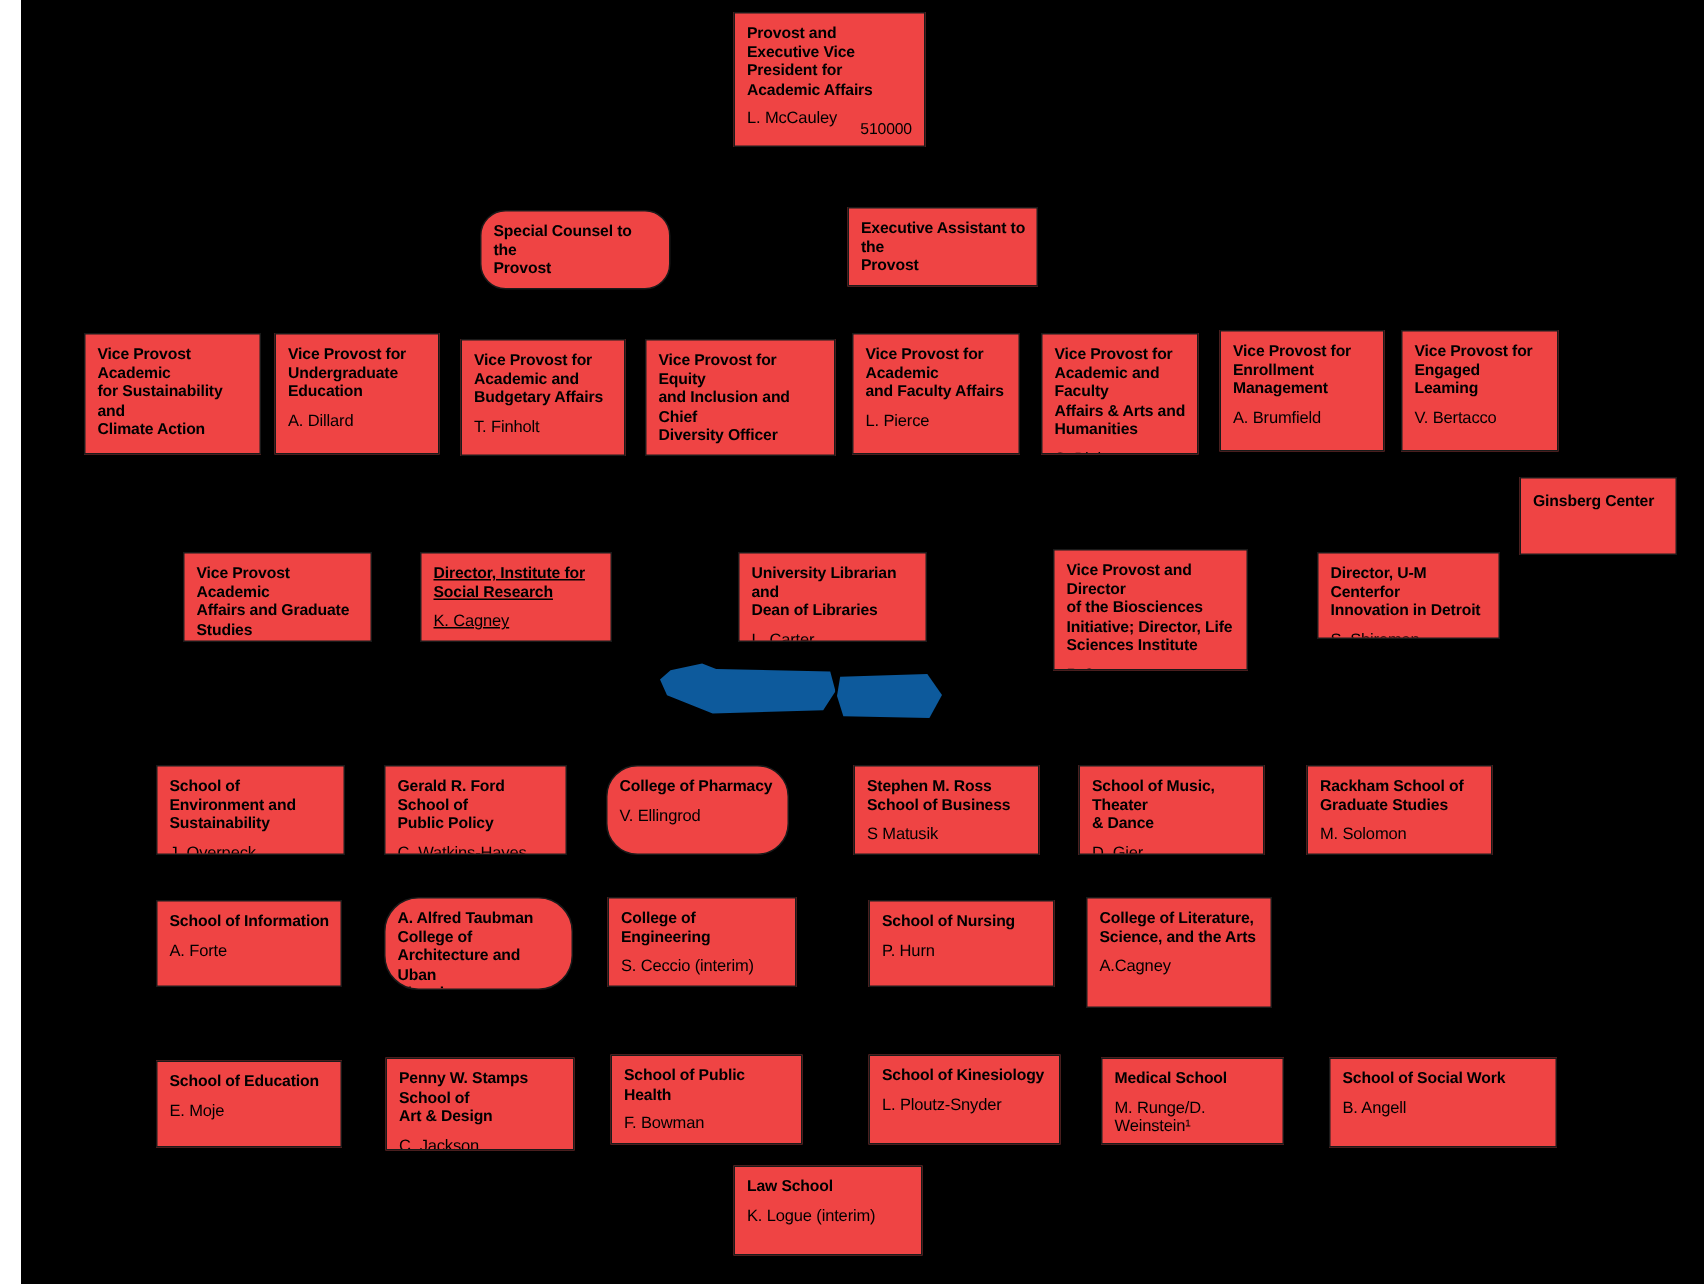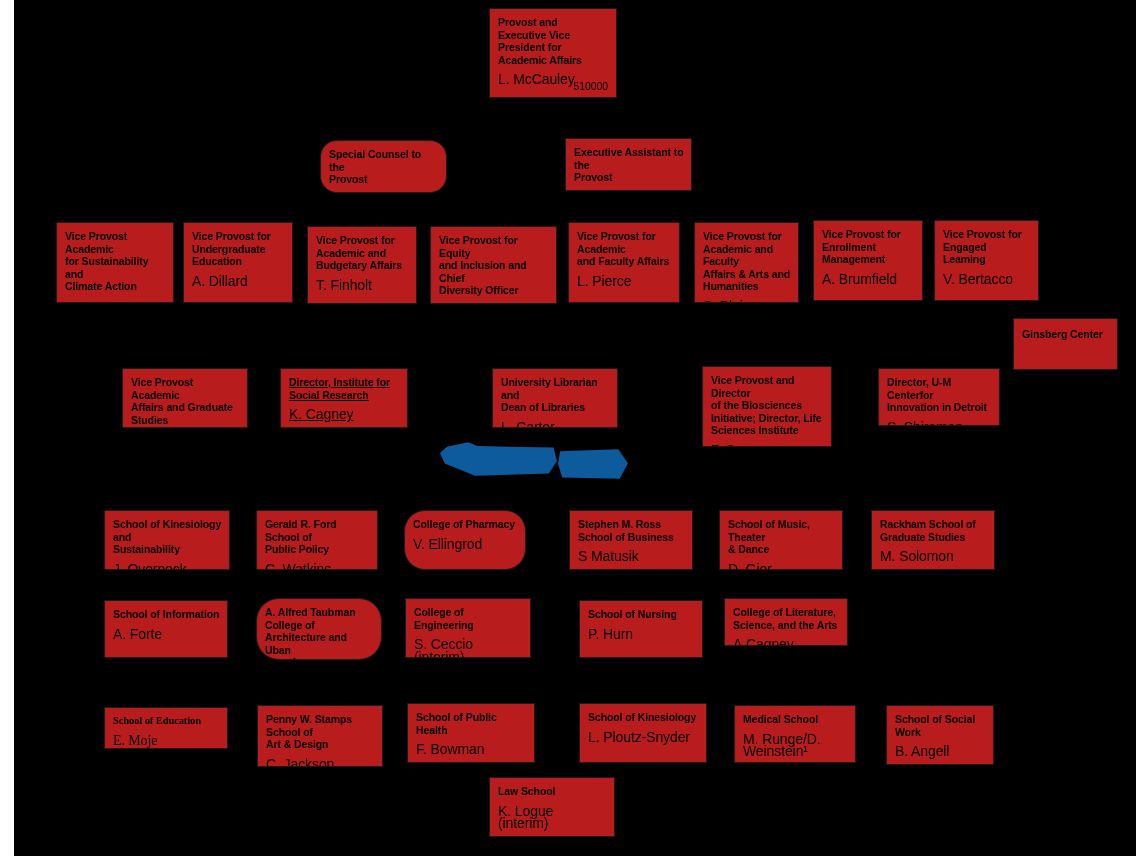--- a/index.html
+++ b/index.html
@@ -18,36 +18,36 @@
   #backdrop {
     position: absolute;
     left: 14px;
     top: 0;
     width: 1122px;
     height: 856px;
     background: #000000;
   }
   .node {
     position: absolute;
-    background: #b91c1c;
+    background: #ef4444;
     border: 1px solid #1a1a1a;
     box-sizing: border-box;
     padding: 7px 7px 4px 8px;
     color: #000000;
     overflow: hidden;
   }
   .node .title {
     font-weight: bold;
     font-size: 10.5px;
     line-height: 12.6px;
     letter-spacing: -0.1px;
     white-space: pre-line;
   }
   .node .person {
-    font-size: 14px;
+    font-size: 11px;
     line-height: 12.6px;
     letter-spacing: -0.1px;
     margin-top: 7px;
     white-space: pre-line;
   }
   .node .code {
     position: absolute;
     right: 8px;
     bottom: 5px;
     font-size: 10.5px;
@@ -183,21 +183,21 @@
   <div class="node" style="left:878px; top:368px; width:122px; height:58px;">
     <div class="title">Director, U-M Centerfor
 Innovation in Detroit</div>
     <div class="person">S. Shireman</div>
   </div>
 
   <div class="redaction blob-a" style="left:440px; top:440px; width:117px; height:38px;"></div>
   <div class="redaction blob-b" style="left:558px; top:448px; width:70px; height:32px;"></div>
 
   <div class="node" style="left:104px; top:510px; width:126px; height:60px;">
-    <div class="title">School of Kinesiology and
+    <div class="title">School of Environment and
 Sustainability</div>
     <div class="person">J. Overpeck</div>
   </div>
 
   <div class="node" style="left:256px; top:510px; width:122px; height:60px;">
     <div class="title">Gerald R. Ford School of
 Public Policy</div>
     <div class="person">C. Watkins-Hayes</div>
   </div>
 
@@ -239,28 +239,28 @@
   <div class="node" style="left:405px; top:598px; width:126px; height:60px;">
     <div class="title">College of Engineering</div>
     <div class="person">S. Ceccio (interim)</div>
   </div>
 
   <div class="node" style="left:579px; top:600px; width:124px; height:58px;">
     <div class="title">School of Nursing</div>
     <div class="person">P. Hurn</div>
   </div>
 
-  <div class="node" style="left:724px; top:598px; width:124px; height:48px;">
+  <div class="node" style="left:724px; top:598px; width:124px; height:74px;">
     <div class="title">College of Literature,
 Science, and the Arts</div>
     <div class="person">A.Cagney</div>
   </div>
 
 
-  <div class="node" style="left:104px; top:707px; width:124px; height:42px;font-family:Liberation Serif, serif;">
+  <div class="node" style="left:104px; top:707px; width:124px; height:58px;">
     <div class="title">School of Education</div>
     <div class="person">E. Moje</div>
   </div>
 
   <div class="node" style="left:257px; top:705px; width:126px; height:62px;">
     <div class="title">Penny W. Stamps School of
 Art &amp; Design</div>
     <div class="person">C. Jackson</div>
   </div>
 
@@ -272,21 +272,21 @@
   <div class="node" style="left:579px; top:703px; width:128px; height:60px;">
     <div class="title">School of Kinesiology</div>
     <div class="person">L. Ploutz-Snyder</div>
   </div>
 
   <div class="node" style="left:734px; top:705px; width:122px; height:58px;">
     <div class="title">Medical School</div>
     <div class="person">M. Runge/D. Weinstein¹</div>
   </div>
 
-  <div class="node" style="left:886px; top:705px; width:108px; height:60px;">
+  <div class="node" style="left:886px; top:705px; width:152px; height:60px;">
     <div class="title">School of Social Work</div>
     <div class="person">B. Angell</div>
   </div>
 
   <div class="node" style="left:489px; top:777px; width:126px; height:60px;">
     <div class="title">Law School</div>
     <div class="person">K. Logue (interim)</div>
   </div>
 
 </div>

